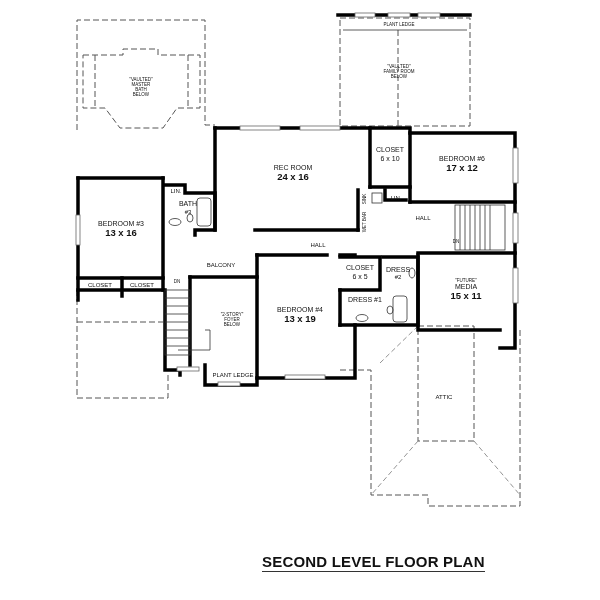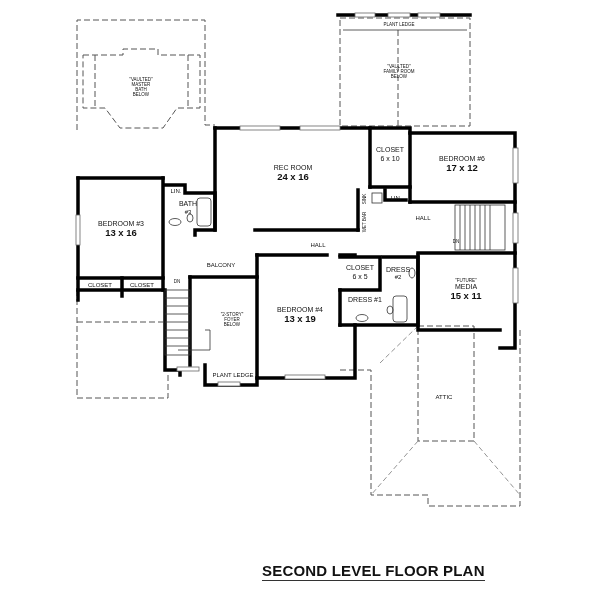--- a/index.html
+++ b/index.html
@@ -9,21 +9,21 @@
   .dash { fill:none; stroke:#555; stroke-width:1; stroke-dasharray:6 3; }
   .dash-light { fill:none; stroke:#777; stroke-width:0.8; stroke-dasharray:5 3; }
   .thin { fill:none; stroke:#333; stroke-width:0.8; }
   .win { fill:#fff; stroke:#666; stroke-width:0.8; }
   .lbl { font-family:"Liberation Sans", sans-serif; fill:#111; text-anchor:middle; }
   .room { font-size:7px; }
   .dim { font-size:9.5px; font-weight:bold; }
   .tiny { font-size:4.5px; }
   .small { font-size:6px; }
   .title { position:absolute; left:262px; top:553px; font-size:15px; font-weight:bold; color:#111;
-           letter-spacing:0.2px; border-bottom:1.5px solid #333; line-height:17px; padding-bottom:1px;margin-top:9px; }
+           letter-spacing:0.2px; border-bottom:1.5px solid #333; line-height:17px; padding-bottom:1px; }
 </style>
 </head>
 <body>
 
 <svg id="plan" viewBox="0 0 600 600" xmlns="http://www.w3.org/2000/svg">
 
   <g>
 
     <polyline class="dash" points="77,130 77,20 205,20 205,125 215,125"></polyline>
     <polygon class="dash" points="83,55 97,55 123,55 123,49 158,49 158,55 200,55 200,108 177,108 163,128 120,128 105,108 83,108"></polygon>

